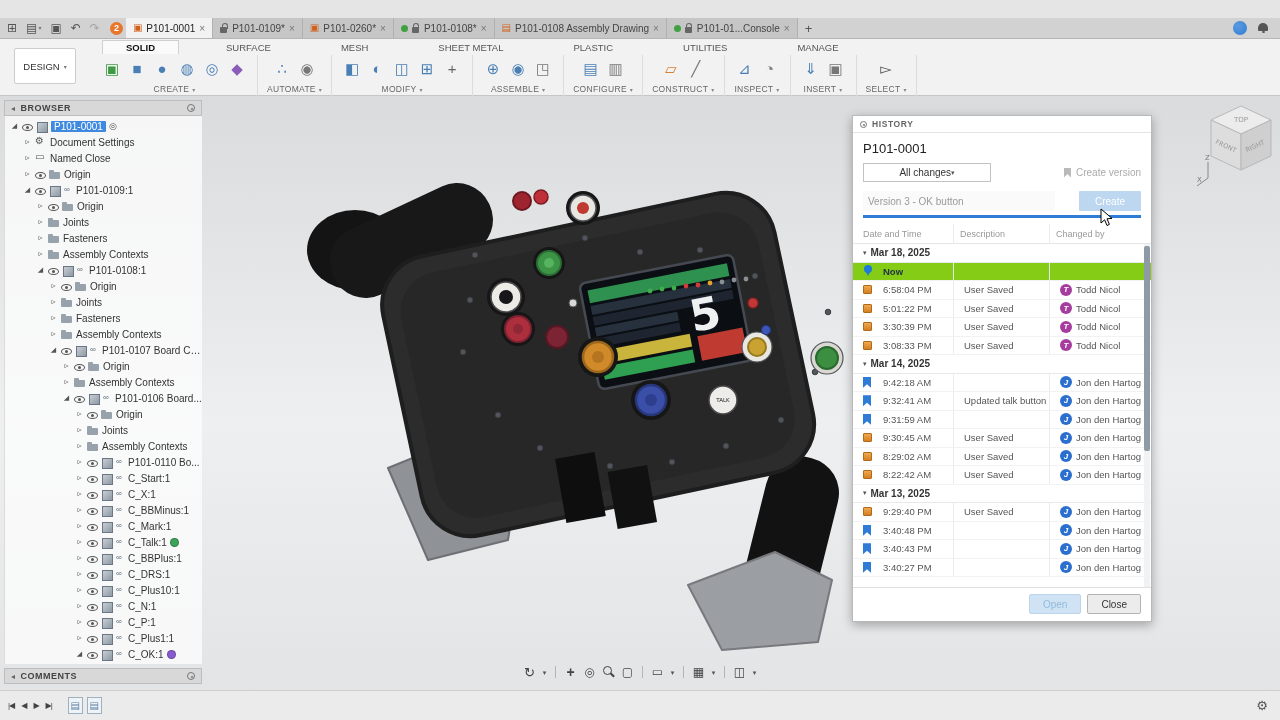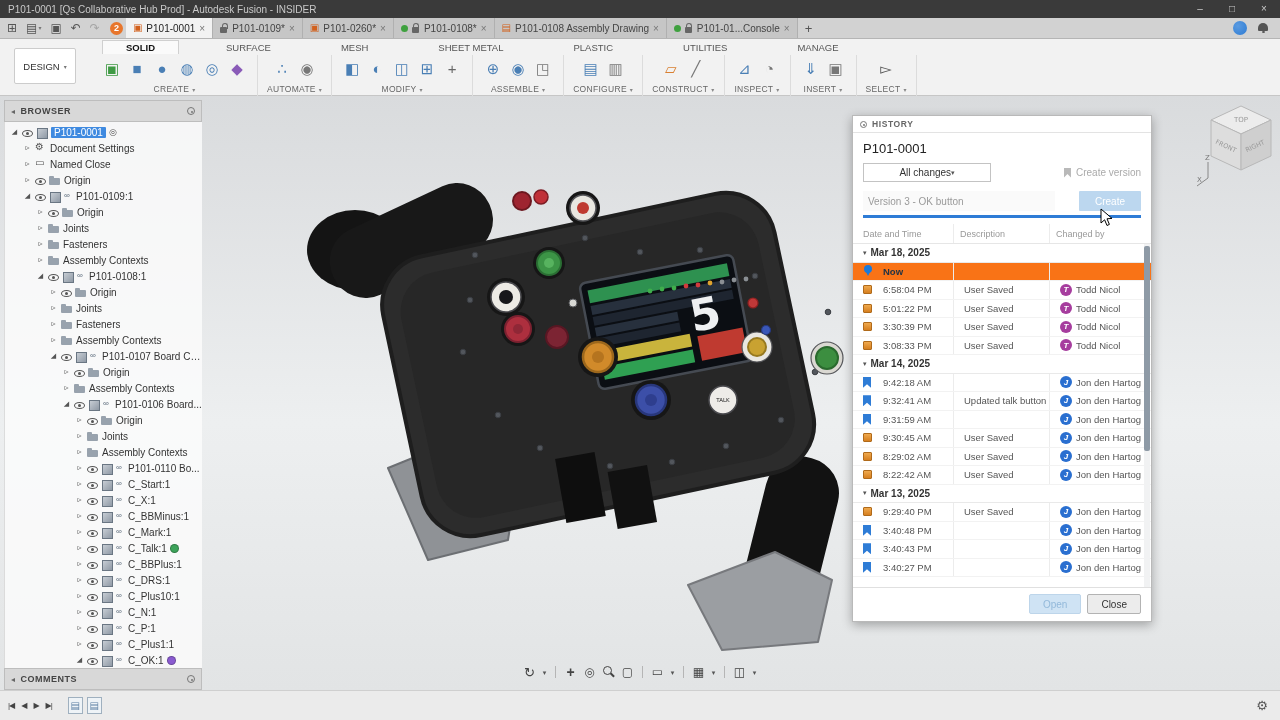--- a/index.html
+++ b/index.html
@@ -60,21 +60,21 @@
 .rlabel{font-size:8.5px;color:#666;letter-spacing:.3px;margin-top:2px;display:flex;gap:3px;align-items:center}
 .rlabel::after{content:"▾";font-size:6px;color:#888}
 
 
 .canvas{position:absolute;left:0;top:96px;width:1280px;height:594px;
  background:linear-gradient(180deg,#d9dbdd 0%,#edefF0 55%,#e2e4e5 100%)}
 .wheel{position:absolute;left:215px;top:79px;width:640px;height:480px}
 
 
 .browser{position:absolute;left:4px;top:4px;width:198px;z-index:5}
-.panel-bar{height:22px;background:#d8d8d8;border:1px solid #bdbdbd;display:flex;align-items:center;gap:5px;
+.panel-bar{height:16px;background:#d8d8d8;border:1px solid #bdbdbd;display:flex;align-items:center;gap:5px;
  padding:0 6px;font-size:9px;color:#444;letter-spacing:.5px;font-weight:bold}
 .bar-chev{font-size:8px;color:#666;font-weight:normal}.bar-chev::before{content:"◂"}
 .bar-dot{width:8px;height:8px;border:1px solid #777;border-radius:50%;margin-left:auto;position:relative}
 .bar-dot::after{content:"";position:absolute;left:2.5px;top:2.5px;width:2px;height:2px;border-radius:50%;background:#777}
 .tree{background:rgba(252,252,252,.8);padding:2px 0 2px 2px;border-left:1px solid rgba(190,190,190,.5)}
 .titem{height:16px;display:flex;align-items:center;gap:3px;font-size:10px;color:#333;white-space:nowrap;overflow:hidden}
 .indent{flex:none}
 .arrow{width:9px;flex:none;text-align:center;color:#555;font-size:8px;line-height:1}
 .arrow.col::before{content:"▹"}
 .arrow.exp::before{content:"◢";font-size:7px}
@@ -118,21 +118,21 @@
  justify-content:center;border-radius:1px;flex:none}
 .blue-line{height:3px;background:#2e7cd6;margin:4px 10px 2px}
 .h-cols{display:grid;grid-template-columns:90px 96px 1fr;height:20px;align-items:center;margin:4px 0 0;
  padding:0 10px;border-bottom:1px solid #e6e6e6;font-size:9px;color:#999;flex:none}
 .h-cols .hc{height:100%;display:flex;align-items:center}
 .h-cols .hc.b{border-left:1px solid #ececec;padding-left:6px}
 .h-rows{position:relative;flex:1;overflow:hidden;border-bottom:1px solid #e0e0e0}
 .hrow{display:grid;grid-template-columns:20px 70px 96px 1fr;height:18.5px;align-items:center;font-size:9.5px;
  color:#555;border-bottom:1px solid #f2f2f2;padding-left:10px}
 .hrow.group{display:flex;gap:4px;font-size:10px;color:#333;font-weight:bold;border-bottom:1px solid #e9e9e9}
-.hrow.now{background:#f97316;color:#234;font-weight:bold}
+.hrow.now{background:#84cc16;color:#234;font-weight:bold}
 .garrow{font-size:7px;color:#555}.garrow::before{content:"▾"}
 .cell{height:100%;display:flex;align-items:center;min-width:0}
 .cell.desc,.cell.by{border-left:1px solid #ececec;padding-left:10px;overflow:hidden;white-space:nowrap;text-overflow:ellipsis}
 .hicon{position:relative;display:inline-block}
 .hicon.cube{width:9px;height:9px;background:linear-gradient(180deg,#efa94e,#d67f1f);border:1px solid #b06a1a;border-radius:1px}
 .hicon.bookmark{width:8px;height:11px;background:#2e7cd6;clip-path:polygon(0 0,100% 0,100% 100%,50% 68%,0 100%)}
 .hicon.pin{width:10px;height:12px}
 .hicon.pin::before{content:"";position:absolute;left:1px;top:0;width:8px;height:8px;border-radius:50%;background:#1d7ad9}
 .hicon.pin::after{content:"";position:absolute;left:3px;top:7px;border-left:2px solid transparent;
  border-right:2px solid transparent;border-top:4px solid #1d7ad9}
@@ -176,28 +176,20 @@
 .tl-gear{margin-left:auto;padding-right:12px;color:#555;font-size:13px}.tl-gear::before{content:"⚙"}
 
 
 .cursor{position:absolute;left:1100px;top:208px;z-index:50}
 </style>
 </head>
 <body>
 
 <div id="app">
 
-  <div class="titlebar">
-    <span>P101-0001 [Qs Collaborative Hub Prod] - Autodesk Fusion - INSIDER</span>
-    <div class="win-controls">
-      <span class="win-btn wmin"></span>
-      <span class="win-btn wmax"></span>
-      <span class="win-btn wclose"></span>
-    </div>
-  </div>
 
   <div class="tabbar">
     <div class="qicons">
       <span class="qi qi-grid"></span>
       <span class="qi">
           <span class="qi-file"></span>
           <span class="crt">▾</span>
         </span>
       <span class="qi qi-save"></span>
       <span class="qi qi-undo"></span>

